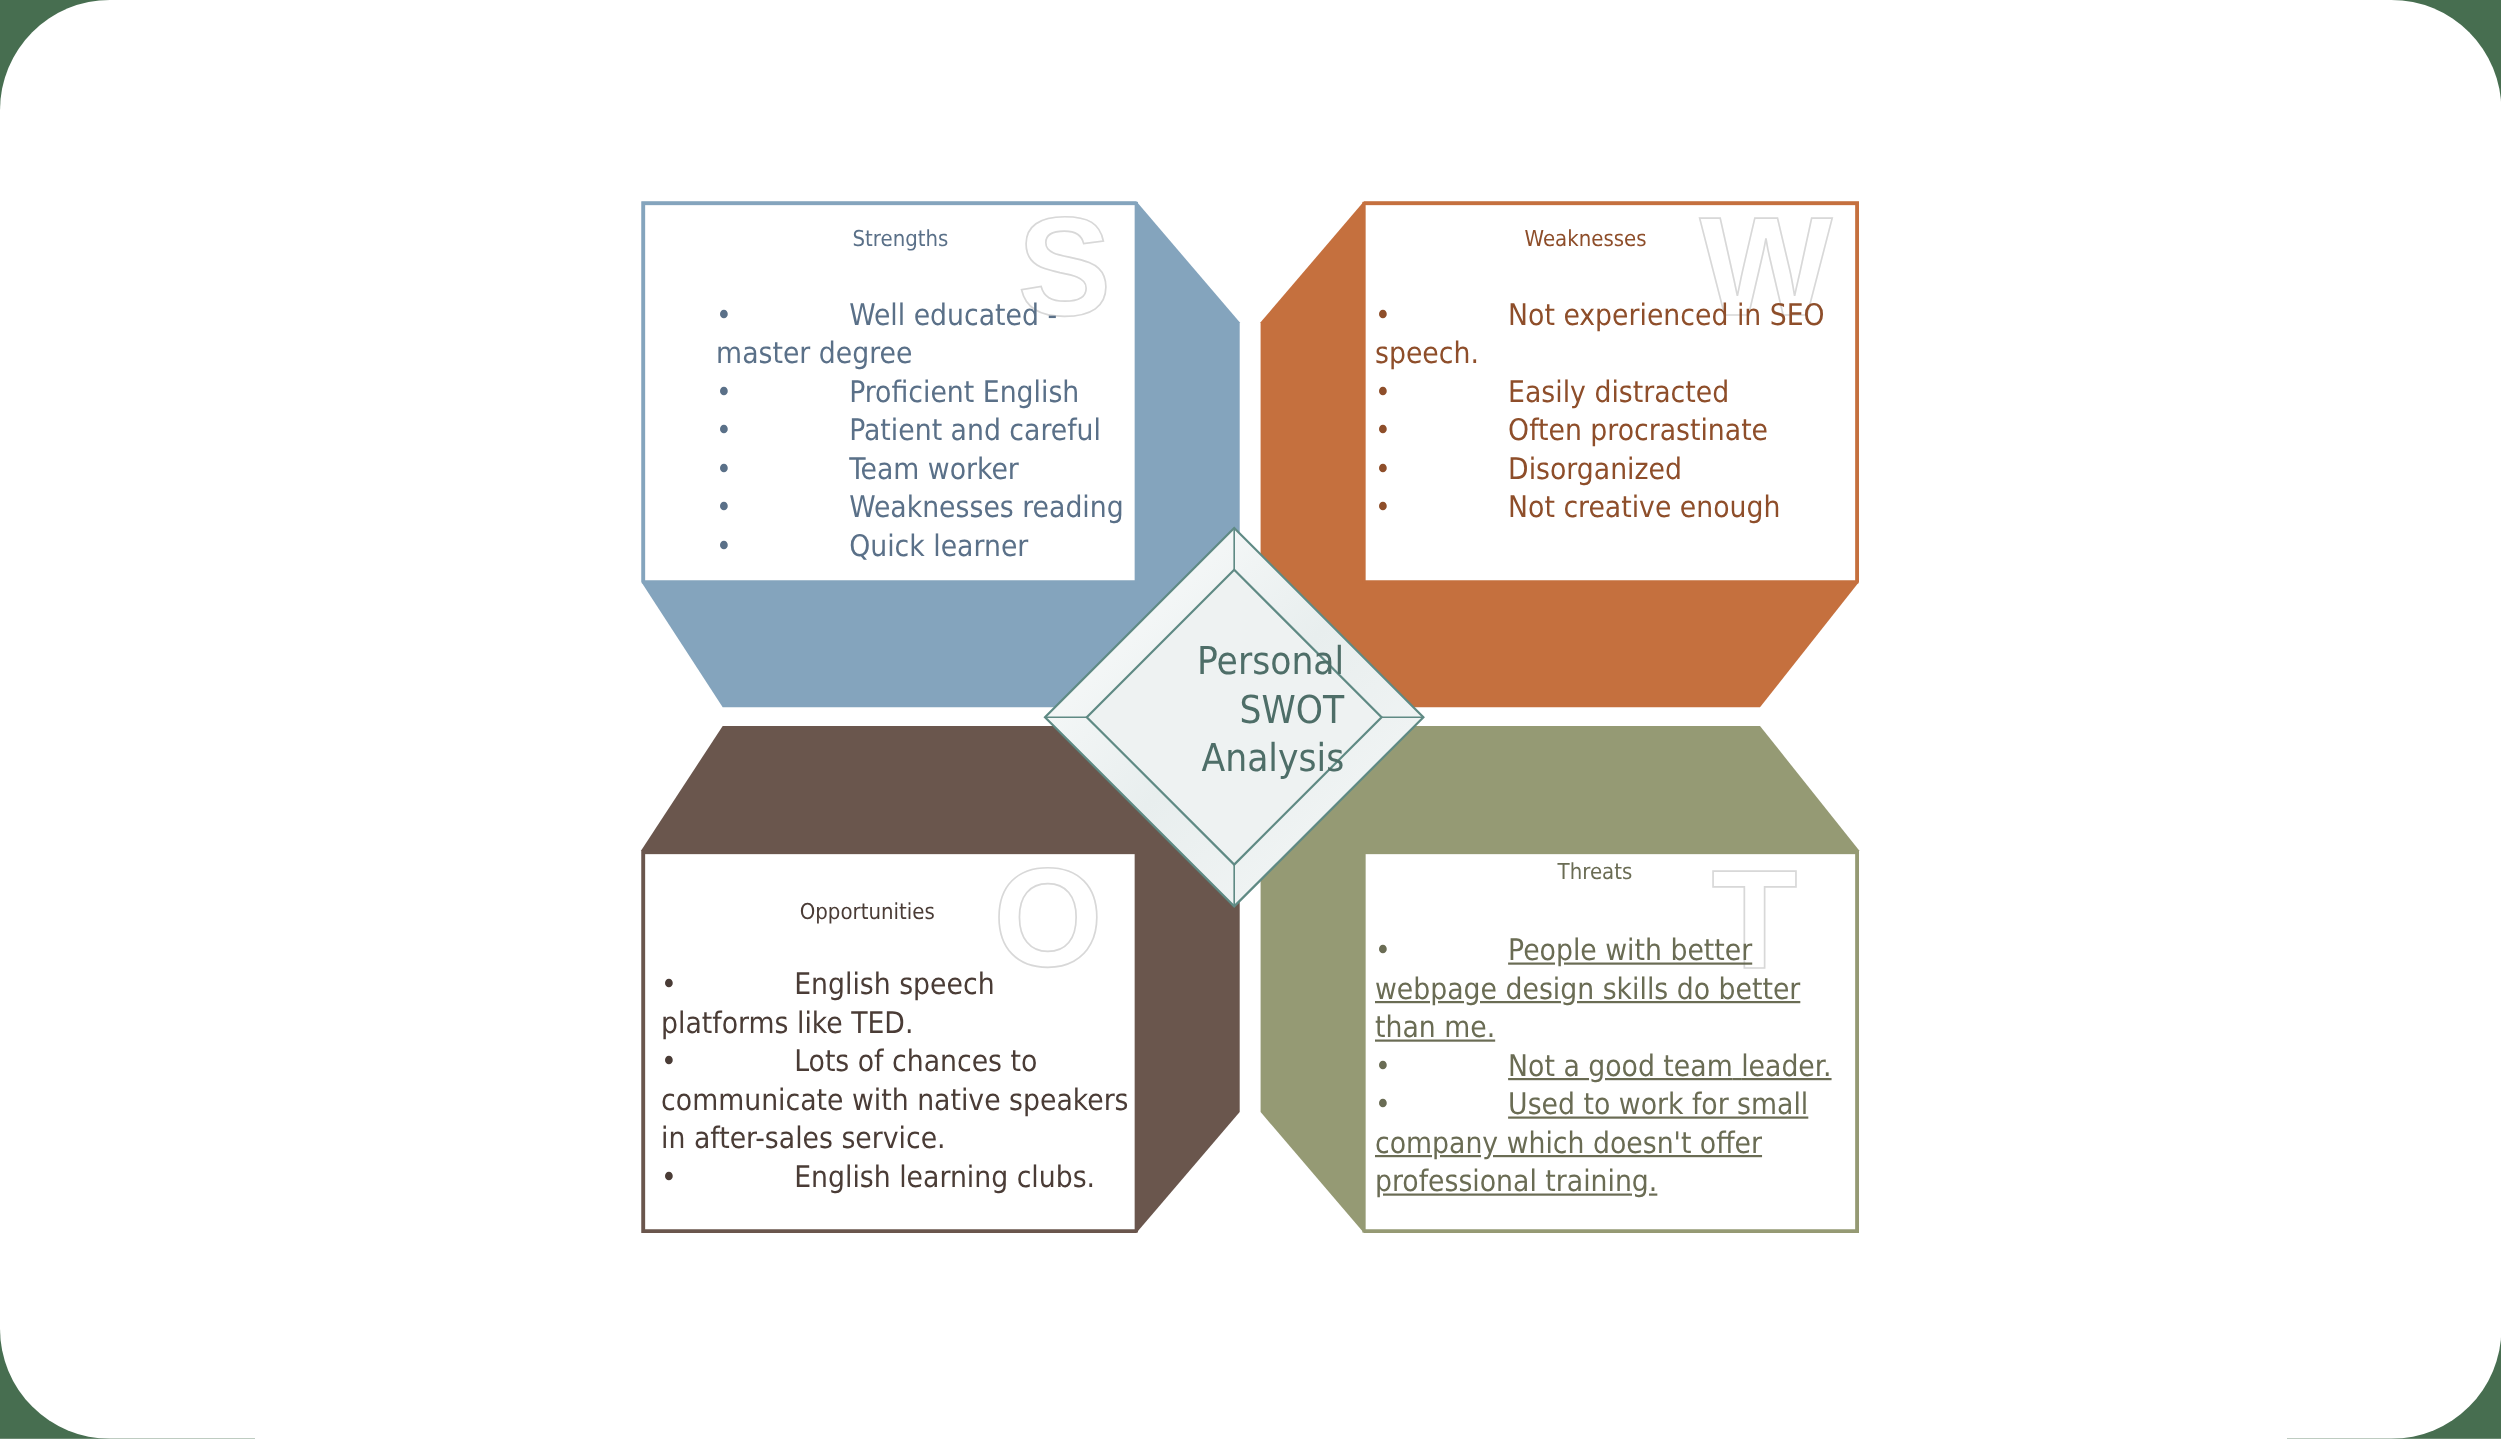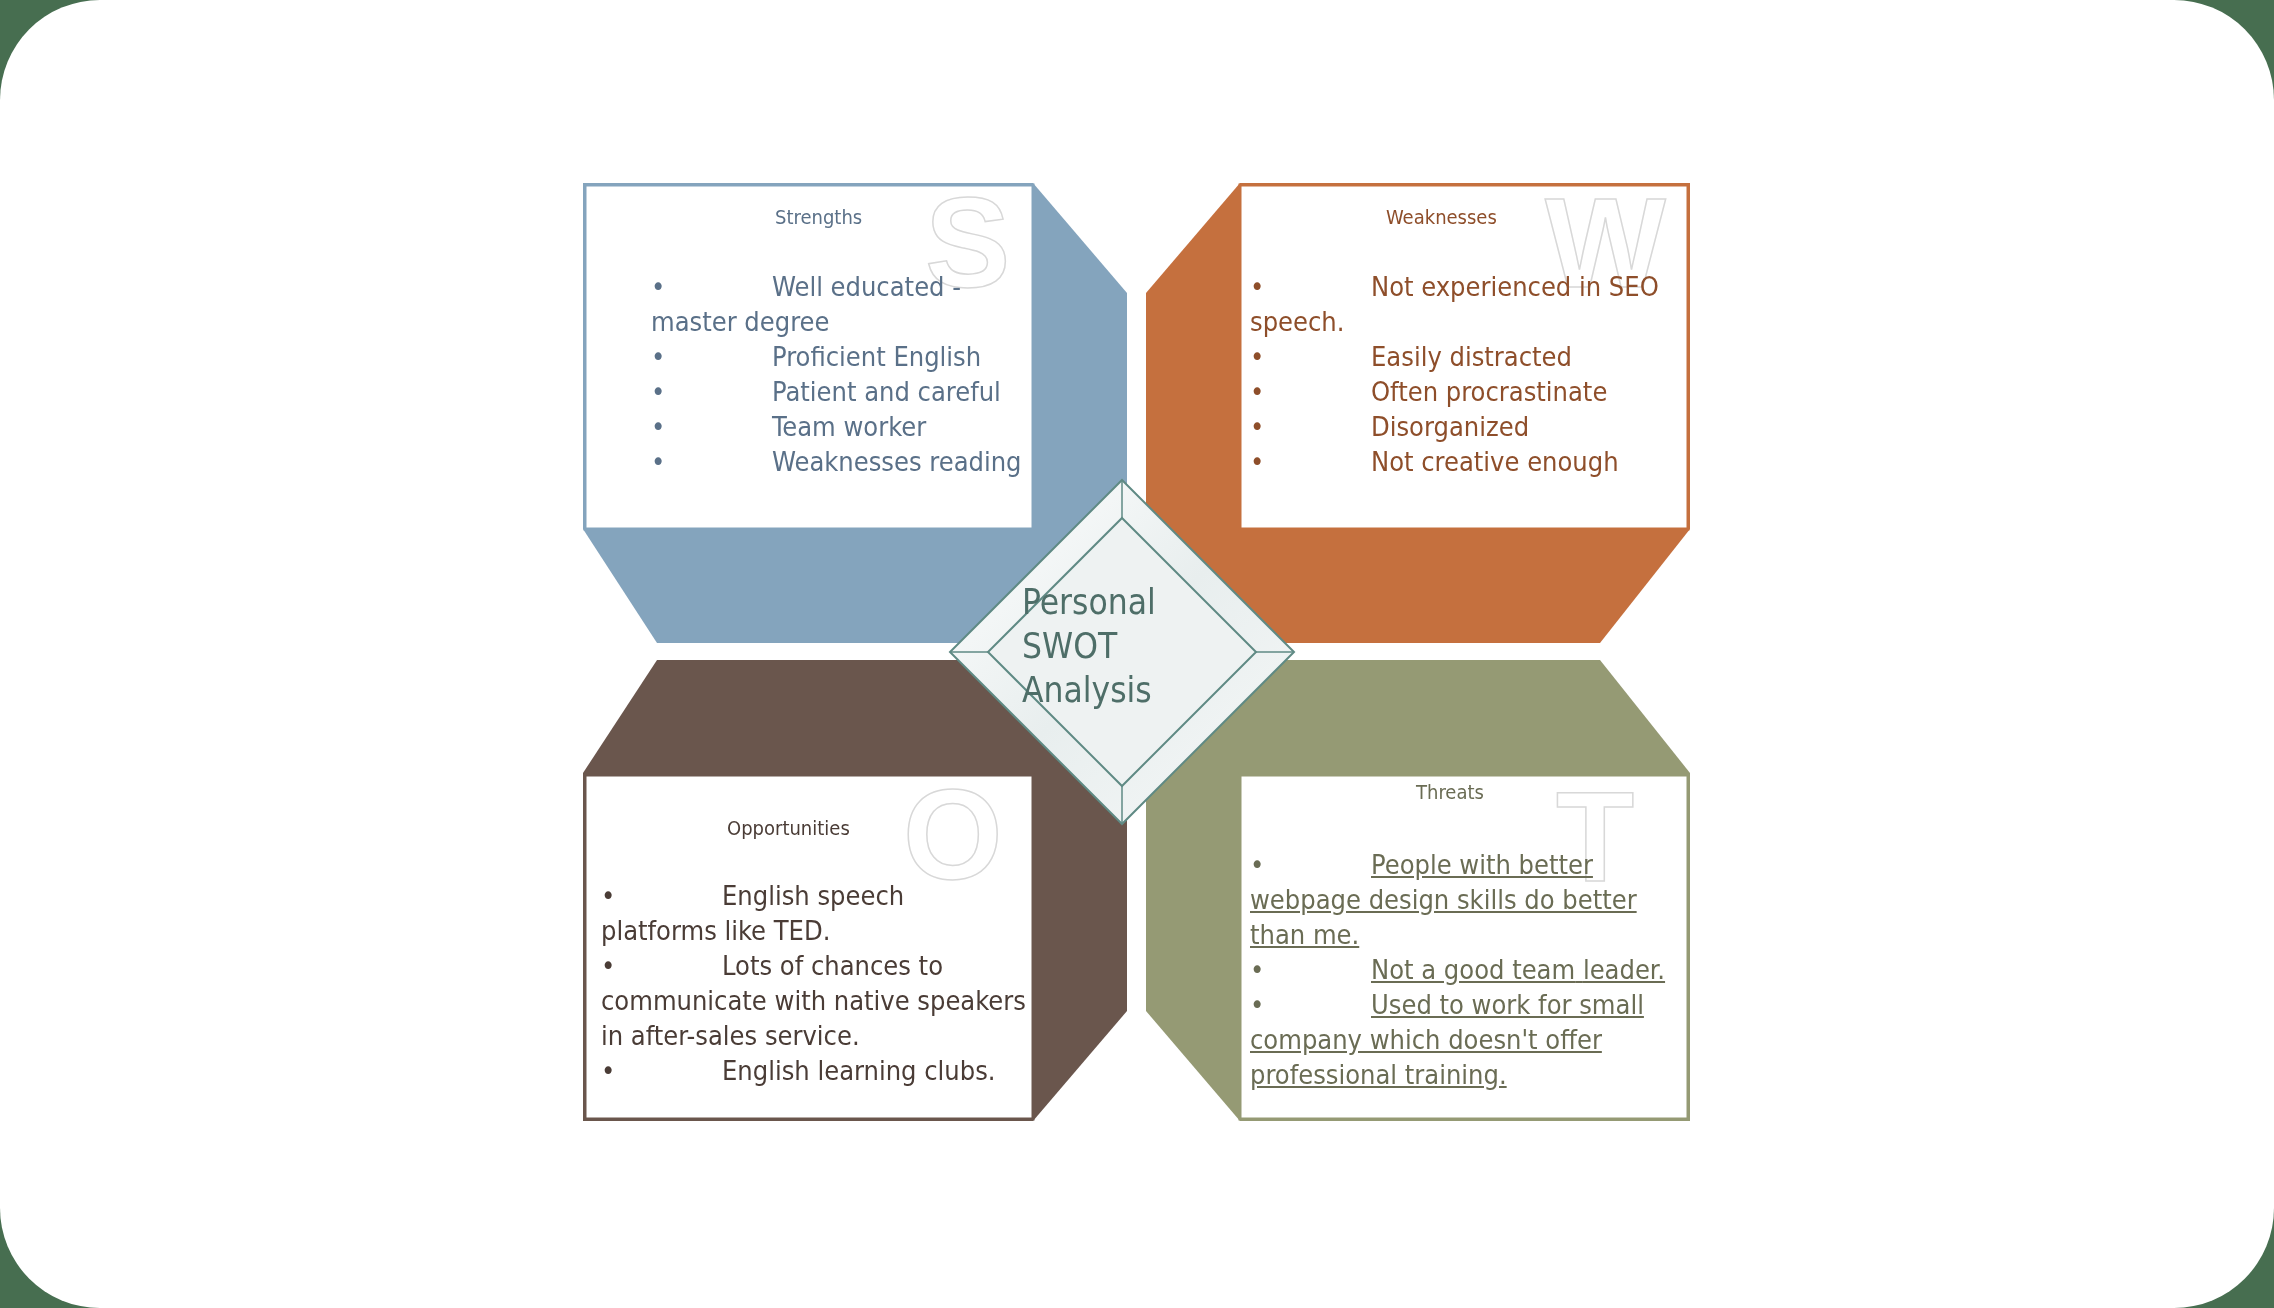--- a/index.html
+++ b/index.html
@@ -22,21 +22,21 @@
   }
   .box .letter {
     position: absolute; font-family: "Liberation Sans", sans-serif; font-weight: bold;
     font-size: 128px; line-height: 1; color: transparent;
     -webkit-text-stroke: 1.5px #d8d8d8;
   }
   .box ul { list-style: none; margin: 0; padding: 0; position: absolute; }
   .box li { position: relative; text-indent: 0; }
   .box li .bullet { display: inline-block; width: 121px; }
   .center-label {
-    position: absolute; left: 1022px; top: 580px; width: 200px; text-align: left;
+    position: absolute; left: 1022px; top: 580px; width: 200px; text-align: right;
     font-size: 35px; line-height: 44px; color: #4e6e68;
   }
 </style>
 </head>
 <body>
 
 <div class="canvas"></div>
 
 <svg class="shapes" width="2274" height="1308">
   <defs>
@@ -70,20 +70,21 @@
 
 <div class="box" style="left:585px; top:185px; width:448px; height:344px; color:#5a7088;">
   <div class="letter" style="left:340px; top:-6px;">S</div>
   <div class="title" style="left:190px; top:15px;">Strengths</div>
   <ul style="left:66px; top:84px; width:375px;">
     <li><span class="bullet">•</span><span>Well educated -</span> <span>master degree</span></li>
     <li><span class="bullet">•</span><span>Proficient English</span></li>
     <li><span class="bullet">•</span><span>Patient and careful</span></li>
     <li><span class="bullet">•</span><span>Team worker</span></li>
     <li><span class="bullet">•</span><span>Weaknesses reading</span></li>
+    <li><span class="bullet">•</span><span>Quick learner</span></li>
   </ul>
 </div>
 
 <div class="box" style="left:1240px; top:185px; width:448px; height:344px; color:#8e4e2a;">
   <div class="letter" style="left:305px; top:-6px;">W</div>
   <div class="title" style="left:146px; top:15px;">Weaknesses</div>
   <ul style="left:10px; top:84px; width:430px;">
     <li><span class="bullet">•</span><span>Not experienced in SEO</span> <span>speech.</span></li>
     <li><span class="bullet">•</span><span>Easily distracted</span></li>
     <li><span class="bullet">•</span><span>Often procrastinate</span></li>

